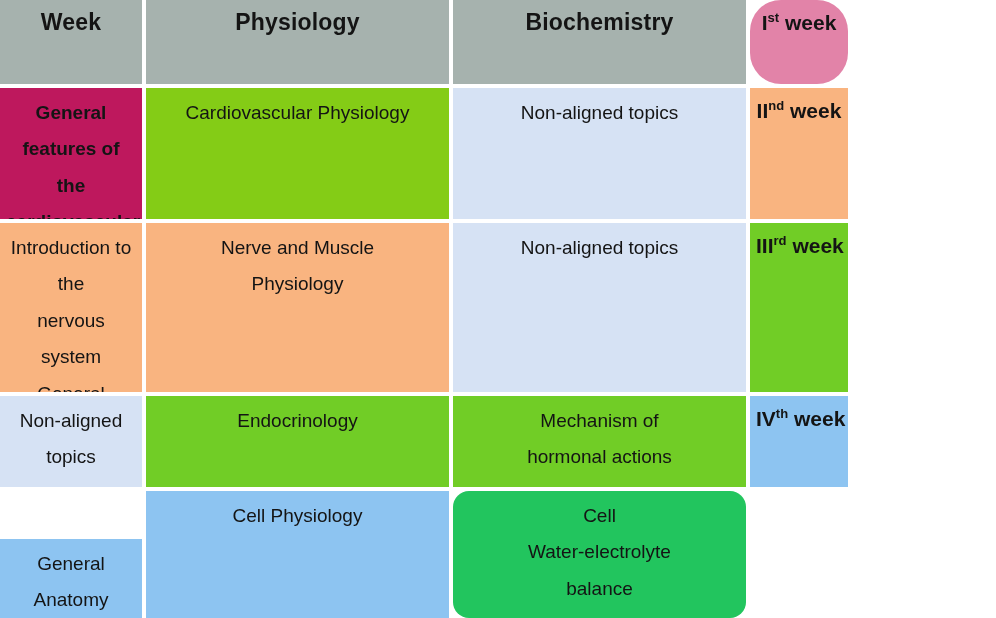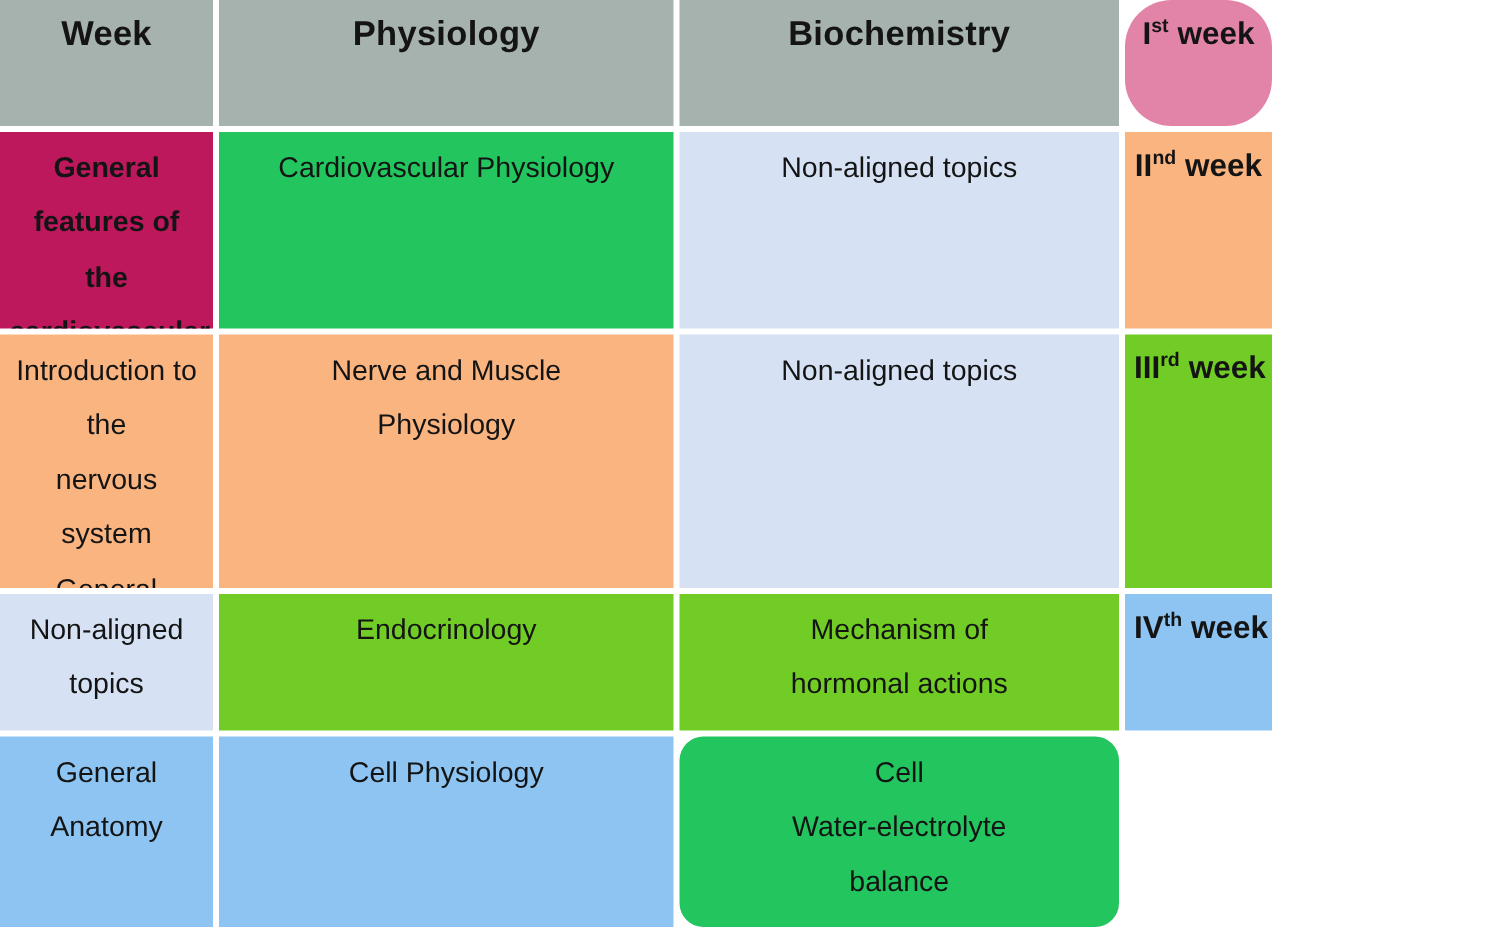--- a/index.html
+++ b/index.html
@@ -59,21 +59,21 @@
 
   <div class="cell header" style="background: rgb(166, 178, 174);">Week</div>
   <div class="cell header" style="background: rgb(166, 178, 174);">Physiology</div>
   <div class="cell header" style="background: rgb(166, 178, 174);">Biochemistry</div>
 
   <div class="cell week" style="background: rgb(226, 131, 168); border-radius: 31px;">
     <span><span>I</span><sup>st</sup><span class="wword">week</span></span>
   </div>
   <div class="cell body" style="background: #be185d; font-weight: bold;">General features of the
 cardiovascular system</div>
-  <div class="cell body" style="background: #22c55e;">Cardiovascular Physiology</div>
+  <div class="cell body" style="background: #84cc16;">Cardiovascular Physiology</div>
   <div class="cell body" style="background: rgb(214, 226, 244);">Non-aligned topics</div>
 
   <div class="cell week" style="background: rgb(249, 180, 128);">
     <span><span>II</span><sup>nd</sup><span class="wword">week</span></span>
   </div>
   <div class="cell body" style="background: rgb(249, 180, 128);">Introduction to the
 nervous system
 General features of Muscle</div>
   <div class="cell body" style="background: rgb(249, 180, 128);">Nerve and Muscle
 Physiology</div>
@@ -83,19 +83,19 @@
     <span><span>III</span><sup>rd</sup><span class="wword">week</span></span>
   </div>
   <div class="cell body" style="background: rgb(214, 226, 244);">Non-aligned topics</div>
   <div class="cell body" style="background: rgb(113, 205, 38);">Endocrinology</div>
   <div class="cell body" style="background: rgb(113, 205, 38);">Mechanism of
 hormonal actions</div>
 
   <div class="cell week" style="background: rgb(141, 196, 241);">
     <span><span>IV</span><sup>th</sup><span class="wword">week</span></span>
   </div>
-  <div class="cell body" style="background: rgb(141, 196, 241);">General Anatomy</div>
+  <div class="cell body" style="background: rgb(141, 196, 241); margin-top: 48px;">General Anatomy</div>
   <div class="cell body" style="background: rgb(141, 196, 241);">Cell Physiology</div>
   <div class="cell body" style="background: #22c55e; border-radius: 16px;">Cell
 Water-electrolyte
 balance</div>
 
 </div>
 
 </body></html>

